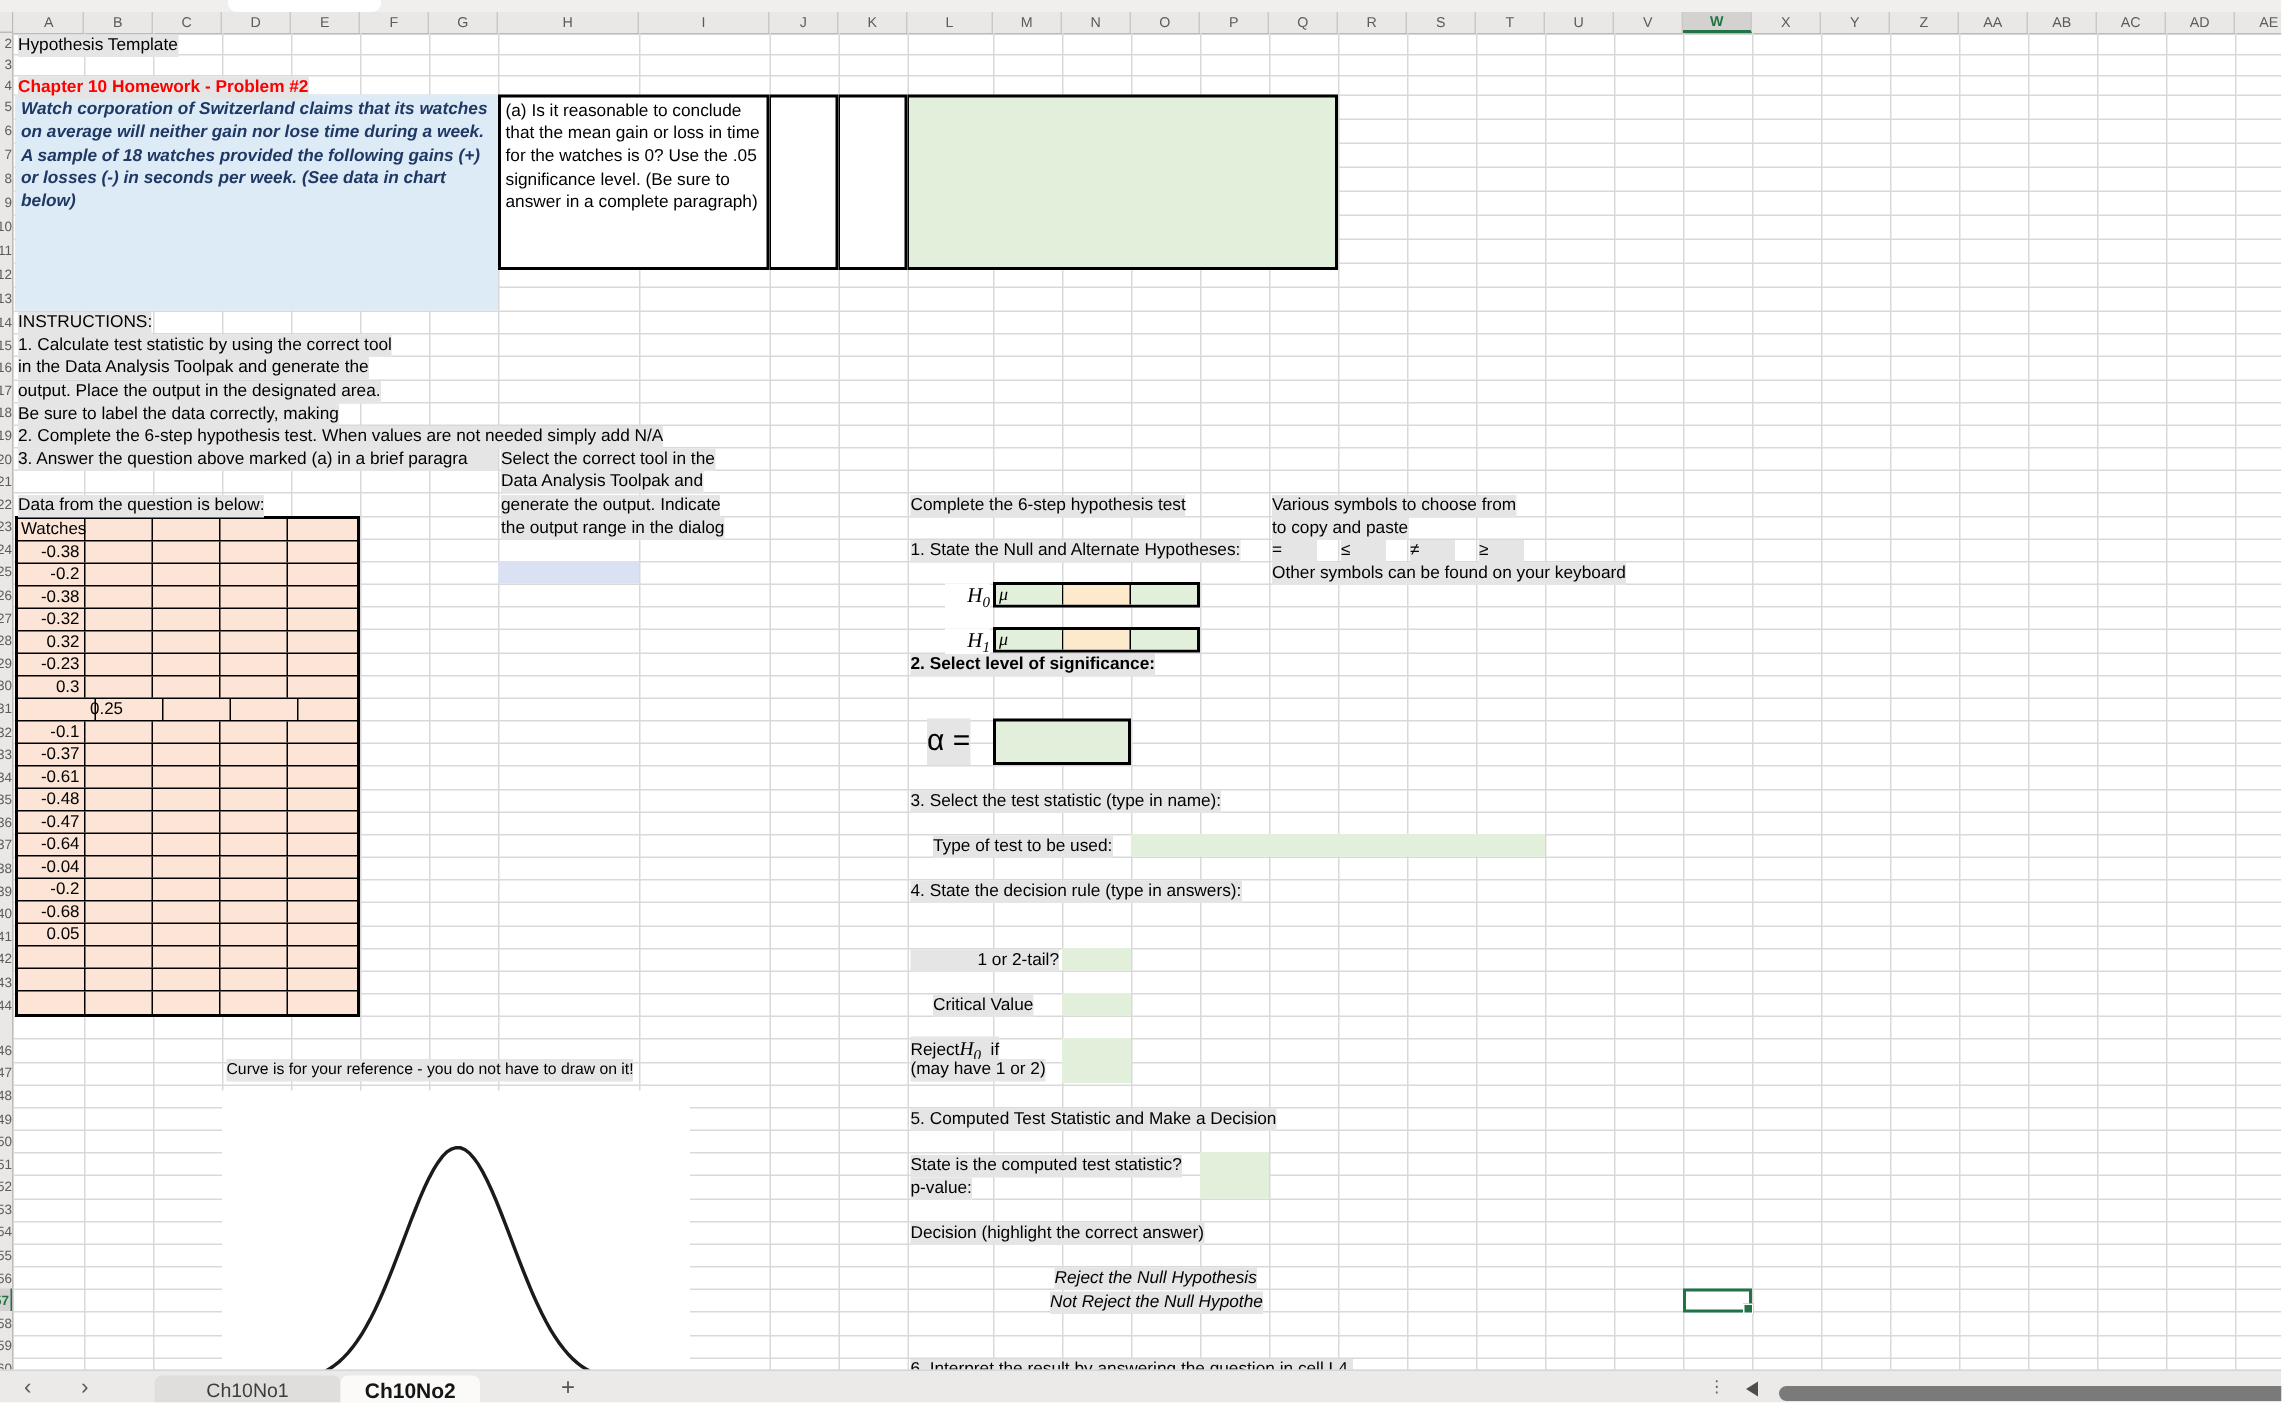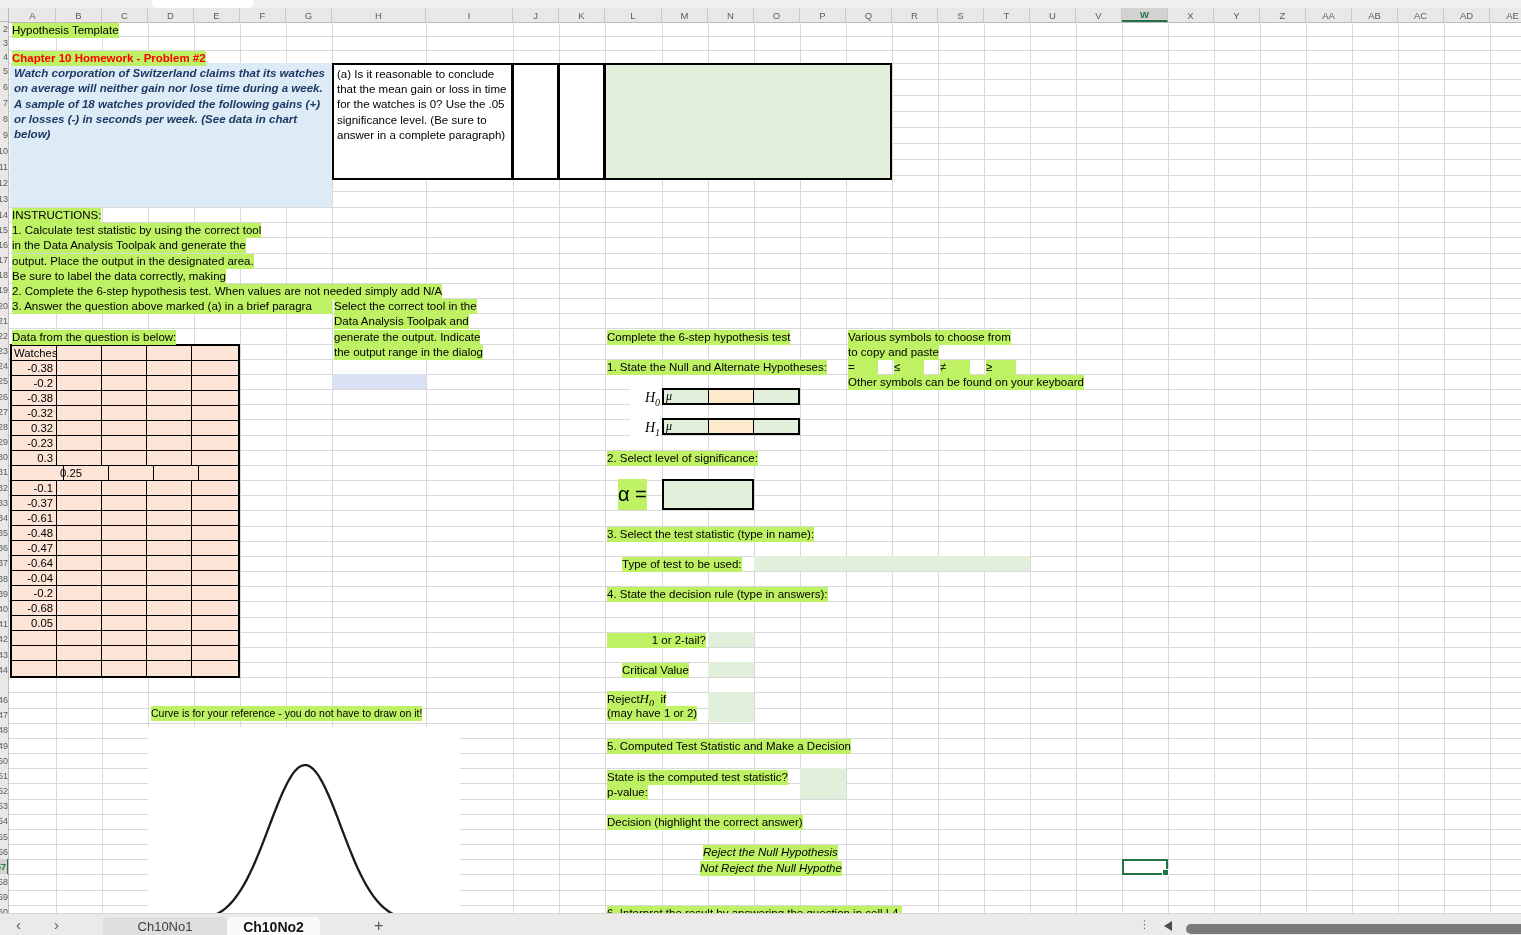--- a/index.html
+++ b/index.html
@@ -18,21 +18,21 @@
   
   #gut{left:0;top:22px;width:9px;height:894px;background:#e9e8e7;border-right:1px solid #bdbbb9;box-sizing:border-box;overflow:hidden;}
   .rowhdr{position:absolute;left:0;width:9px;overflow:hidden;}
   .rowhdr span{position:absolute;right:1px;top:50%;transform:translateY(-50%);font-size:9px;color:#5c5c5c;white-space:nowrap;}
   .rowhdr.active{background:#d4d2d1;border-right:2px solid var(--accent);box-sizing:border-box;}
   .rowhdr.active span{color:var(--accent);font-weight:bold;}
   
   .gvl{position:absolute;width:1px;background:#d9d9d9;z-index:1;}
   .ghl{position:absolute;height:1px;background:#d9d9d9;z-index:1;}
   
-  .t{position:absolute;font-size:11.5px;height:15px;line-height:15px;white-space:nowrap;background:#bef264;z-index:3;color:#000;}
+  .t{position:absolute;font-size:11.5px;height:15px;line-height:15px;white-space:nowrap;background:#e5e5e5;z-index:3;color:#000;}
   .t.it{font-style:italic;}
   
   .fill{position:absolute;z-index:2;box-sizing:border-box;}
   .bbox{border:2px solid #000;}
   #problem-box{background:var(--fill_blue);}
   #problem-box .ptxt{color:var(--text_navy);font-weight:bold;font-style:italic;font-size:11.5px;line-height:15.3px;padding:3px 4px;white-space:normal;}
   #question-box{background:#fff;}
   #question-box .qtxt{font-size:11.5px;line-height:15.2px;padding:2px 3px;white-space:normal;}
   #big-green-box{background:var(--fill_green);}
   .hbox{position:absolute;z-index:3;display:flex;border:2px solid #000;box-sizing:border-box;}
@@ -584,21 +584,21 @@
     <div class="c c2"></div>
     <div class="c c3"></div>
   </div>
   <div class="hlabel" style="left:630px;top:419px;width:30px;height:17px;line-height:17px;"><span>H</span><sub>1</sub></div>
   <div class="hbox" style="left:662px;top:418px;width:138px;height:17px;">
     <div class="c c1">μ</div>
     <div class="c c2"></div>
     <div class="c c3"></div>
   </div>
 
-  <div class="t" style="left:607px;top:451px;">2.  Select level of significance:</div>
+  <div class="t" style="left:607px;top:436px;font-weight:bold;">2.  Select level of significance:</div>
   <div class="t" id="alpha-label" style="left:618px;top:479px;">α =</div>
   <div class="fill" id="alpha-box" style="left:662px;top:479px;width:92px;height:31px;"></div>
 
   <div class="t" style="left:607px;top:526.5px;">3. Select the test statistic (type in name):</div>
   <div class="t" style="left:622px;top:557px;">Type of test to be used:</div>
   <div class="fill gcell" style="left:754px;top:556px;width:276px;height:15px;"></div>
 
   <div class="t" style="left:607px;top:587px;">4.  State the decision rule (type in answers):</div>
   <div class="t" style="left:607px;top:632.5px;width:99px;text-align:right;">1 or 2-tail?</div>
   <div class="fill gcell" style="left:708px;top:632px;width:46px;height:15px;"></div>

